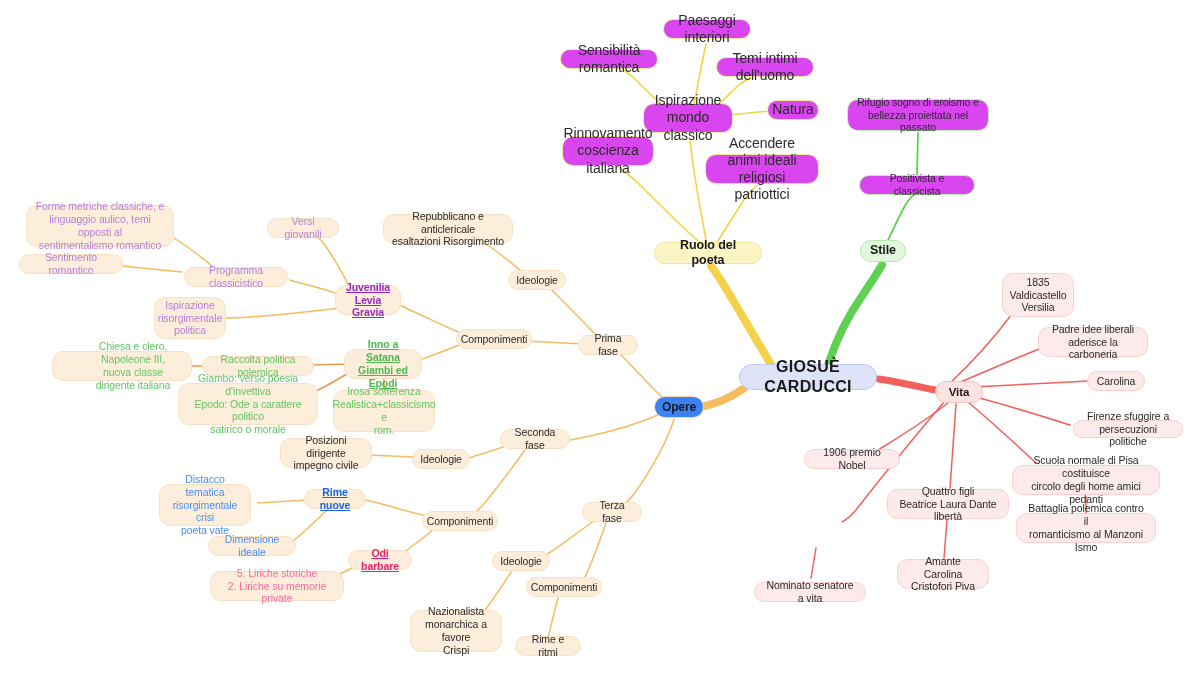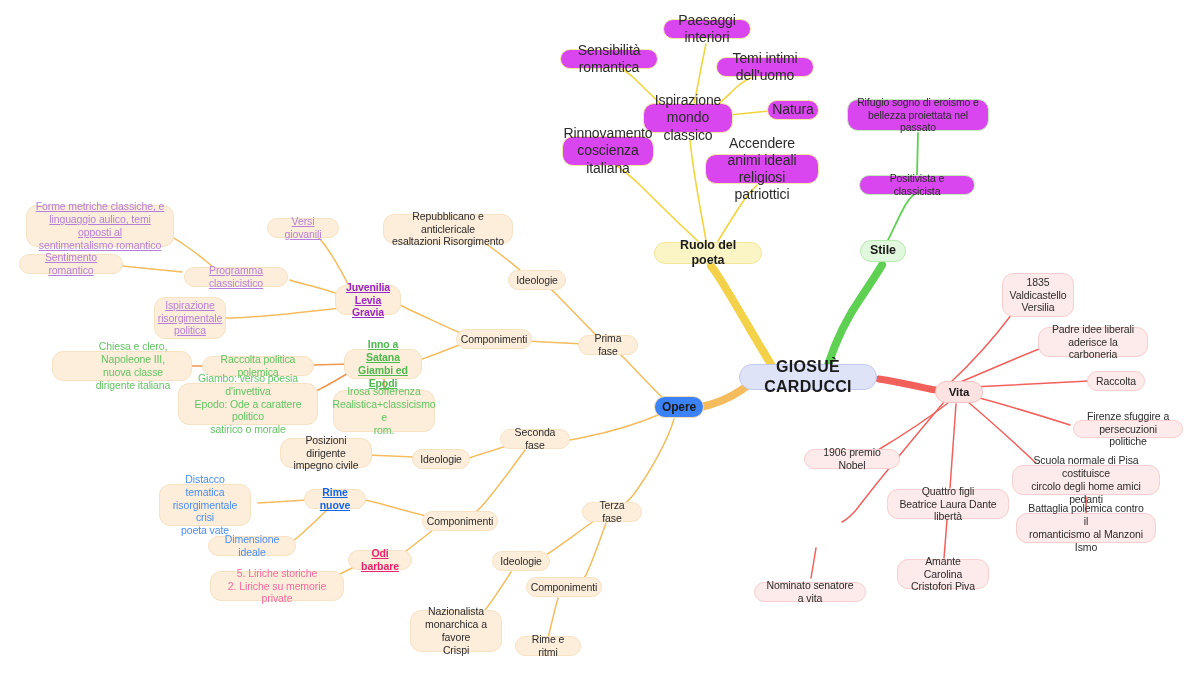--- a/index.html
+++ b/index.html
@@ -103,21 +103,21 @@
     font-weight: bold;
   }
   .n-red {
     background: #fdeaea;
     border: 1px solid #f9cfcf;
     color: #2b2b2b;
     font-size: 10.5px;
   }
 
   
-  .t-violet   { color: #b77fd8; text-decoration: underline; }
+  .t-violet   { color: #b77fd8; }
   .t-purple   { color: #9b27c4; text-decoration: underline; font-weight: bold; }
   .t-green    { color: #63c463; }
   .t-greenul  { color: #4fb84f; text-decoration: underline; font-weight: bold; }
   .t-blue     { color: #4a8ef0; }
   .t-blueul   { color: #1366e8; text-decoration: underline; font-weight: bold; }
   .t-pink     { color: #f56aa0; }
   .t-pinkul   { color: #e8236d; text-decoration: underline; font-weight: bold; }
 </style>
 </head>
 <body>
@@ -277,21 +277,21 @@
 Crispi</div>
   <div class="node n-orange" style="left:564px; top:587px; width:76px; height:20px;">Componimenti</div>
   <div class="node n-orange" style="left:548px; top:646px; width:66px; height:20px;">Rime e ritmi</div>
 
   <div class="node n-red-main" style="left:959px; top:392px; width:48px; height:22px;">Vita</div>
   <div class="node n-red" style="left:1038px; top:295px; width:72px; height:44px;">1835
 Valdicastello
 Versilia</div>
   <div class="node n-red" style="left:1093px; top:342px; width:110px; height:30px;">Padre idee liberali
 aderisce la carboneria</div>
-  <div class="node n-red" style="left:1116px; top:381px; width:58px; height:20px;">Raccolta</div>
+  <div class="node n-red" style="left:1116px; top:381px; width:58px; height:20px;">Carolina</div>
   <div class="node n-red" style="left:1128px; top:429px; width:110px; height:18px;">Firenze sfuggire a
 persecuzioni politiche</div>
   <div class="node n-red" style="left:1086px; top:480px; width:148px; height:30px;">Scuola normale di Pisa costituisce
 circolo degli home amici pedanti</div>
   <div class="node n-red" style="left:1086px; top:528px; width:140px; height:30px;">Battaglia polemica contro il
 romanticismo al Manzoni Ismo</div>
   <div class="node n-red" style="left:948px; top:504px; width:122px; height:30px;">Quattro figli
 Beatrice Laura Dante libertà</div>
   <div class="node n-red" style="left:943px; top:574px; width:92px; height:30px;">Amante Carolina
 Cristofori Piva</div>

